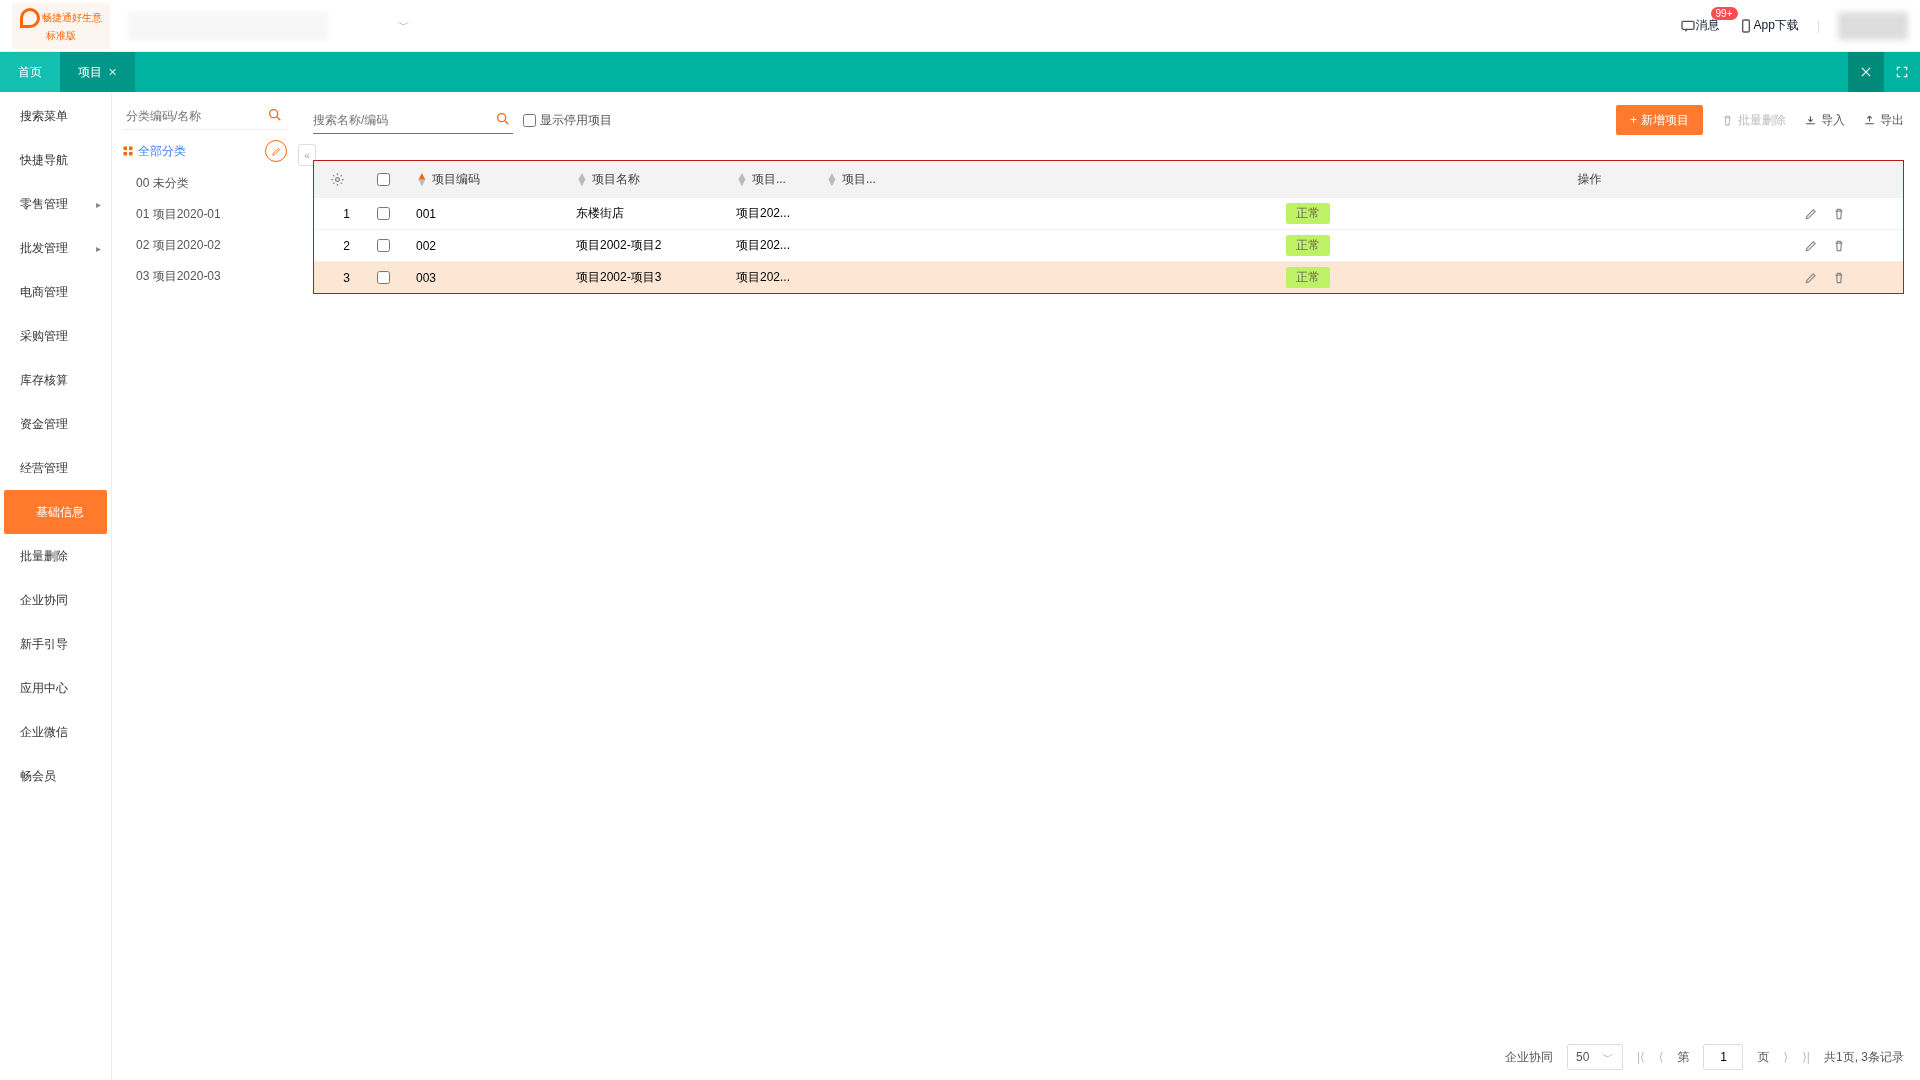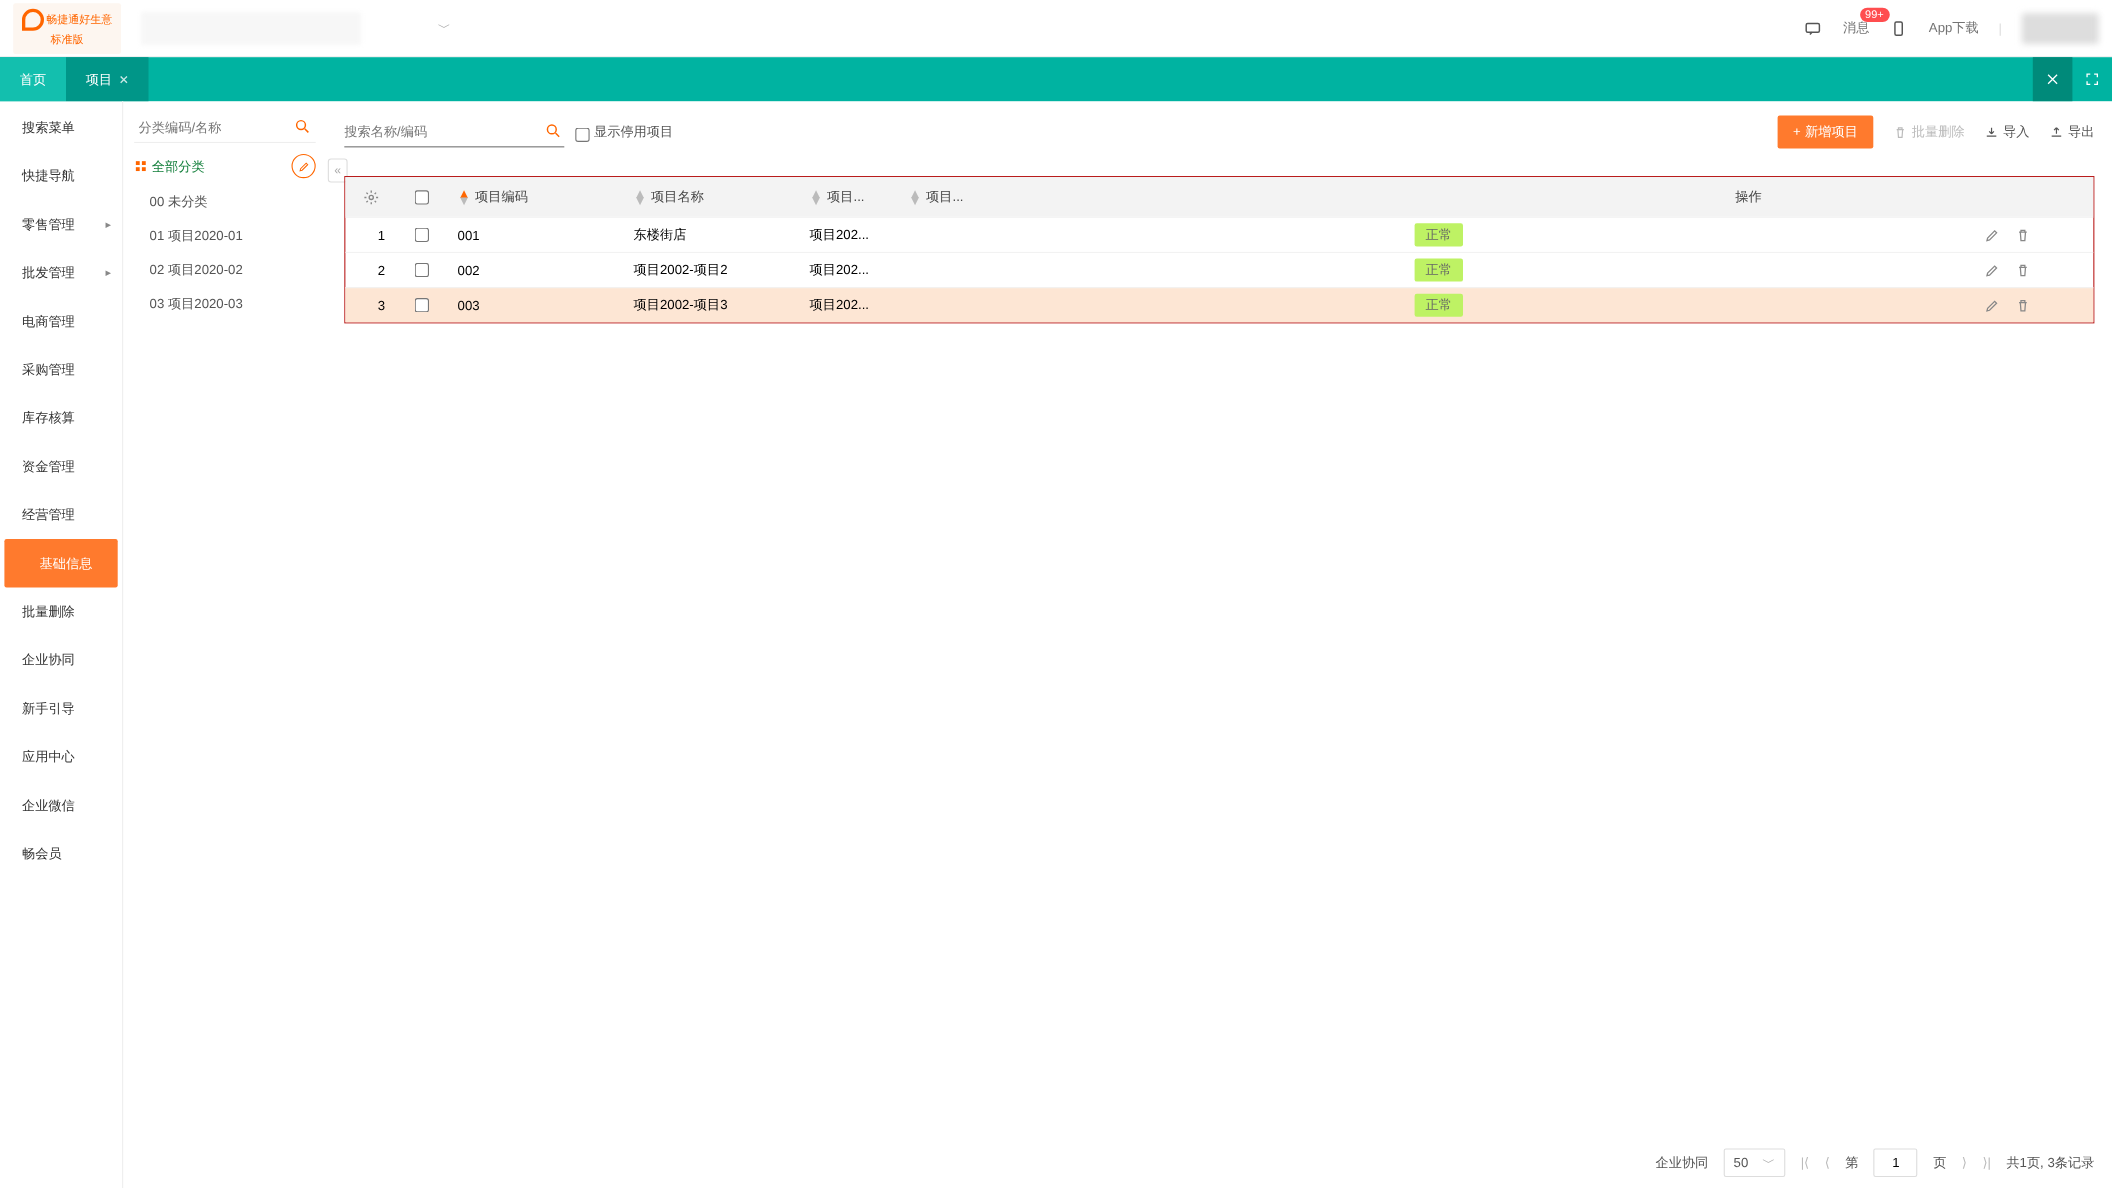--- a/index.html
+++ b/index.html
@@ -7,21 +7,21 @@
 
 
 .topbar { height:52px; display:flex; align-items:center; padding:0 12px; border-bottom:1px solid #eee; }
 .logo-box { width:98px; height:46px; display:flex; flex-direction:column; align-items:center; justify-content:center; background:#fdf6f0; border-radius:2px; }
 .logo-box .b { width:20px; height:20px; border:3px solid #f60; border-radius:50% 50% 50% 0; }
 .logo-sub { color:#f60; font-size:10px; margin-top:1px; }
 .logo-text { color:#f60; font-size:10px; }
 .company { margin-left:18px; width:200px; height:30px; background:#f7f7f7; filter:blur(2px); border-radius:2px; }
 .chev { margin-left:70px; color:#aaa; }
 .top-right { margin-left:auto; display:flex; align-items:center; gap:18px; }
-.tr-item { display:flex; align-items:center; gap:20px; color:#737373; cursor:pointer; }
+.tr-item { display:flex; align-items:center; gap:0; color:#0f172a; cursor:pointer; }
 .badge { position:relative; }
 .badge::after { content:attr(data-b); position:absolute; top:-10px; right:-18px; background:#ff4d4f; color:#fff; font-size:10px; padding:1px 5px; border-radius:8px; }
 .avatar { width:70px; height:28px; background:#ddd; filter:blur(3px); border-radius:2px; }
 .icn { width:16px; height:16px; display:inline-block; }
 
 
 .tabstrip { height:40px; background:#00b3a1; display:flex; align-items:stretch; color:#fff; }
 .tab { padding:0 18px; display:flex; align-items:center; gap:6px; cursor:pointer; }
 .tab.home { background:#13bfae; }
 .tab.active { background:#009688; }
@@ -34,33 +34,33 @@
 .sidenav { width:112px; border-right:1px solid #eee; padding-top:2px; }
 .sn-item { height:44px; display:flex; align-items:center; padding-left:20px; color:#333; cursor:pointer; position:relative;}
 .sn-item.sel { background:#ff7a2d; color:#fff; border-radius:2px; margin:0 4px; padding-left:32px;}
 .sn-item .car { position:absolute; right:10px; color:#888; font-size:10px;}
 
 
 .catpane { width:185px; border-right:0; padding:10px 10px 0 10px; }
 .cat-search { position:relative; margin-bottom:10px;}
 .cat-search input { width:100%; height:28px; border:none; border-bottom:1px solid #eee; padding:0 24px 0 4px; outline:none; color:#999;}
 .cat-search .s { position:absolute; right:4px; top:5px; color:#f60; }
-.cat-head { display:flex; align-items:center; justify-content:space-between; color:#15803d; margin:6px 0 6px 0;}
+.cat-head { display:flex; align-items:center; justify-content:space-between; color:#3b82f6; margin:6px 0 6px 0;}
 .cat-head .label{display:flex;align-items:center;gap:4px;}
 .cat-head .ed { width:22px;height:22px;border:1px solid #f60;border-radius:50%;display:flex;align-items:center;justify-content:center;color:#f60;font-size:12px;}
 .collapse { position:absolute; margin-left:176px; margin-top:-24px; width:18px;height:22px;border:1px solid #ddd;border-radius:3px;display:flex;align-items:center;justify-content:center;color:#aaa;font-size:11px;cursor:pointer;background:#fff;}
 .cat-item { padding:7px 4px 7px 14px; color:#555; cursor:pointer;}
 
 
 .main { flex:1; display:flex; flex-direction:column; padding:8px 16px 0 16px; position:relative;}
 .toolbar { display:flex; align-items:center; gap:10px; height:40px;}
 .tool-search { position:relative; width:200px;}
 .tool-search input{width:100%; height:28px; border:none; border-bottom:1px solid #737373; outline:none; padding-right:22px;}
 .tool-search .s{position:absolute;right:2px;top:5px;color:#f60;}
-.chk { display:flex; align-items:flex-end; gap:4px; color:#555;}
+.chk { display:flex; align-items:center; gap:4px; color:#555;}
 .chk input{width:13px;height:13px;}
 .tool-right{margin-left:auto;display:flex;align-items:center;gap:18px;}
 .btn-primary{background:#ff7a2d;color:#fff;border:none;height:30px;padding:0 14px;border-radius:2px;cursor:pointer;display:flex;align-items:center;gap:4px;}
 .link-btn{display:flex;align-items:center;gap:4px;color:#555;cursor:pointer;}
 .link-btn.dis{color:#bbb;cursor:not-allowed;}
 
 
 .tbl { margin-top:20px; border:1px solid #b91c1c; }
 .thead { display:flex; background:#f3f3f3; height:36px; align-items:center; color:#444;}
 .th, .td { padding:0 10px; display:flex; align-items:center; height:100%; border-right:0; overflow:hidden; white-space:nowrap; text-overflow:ellipsis;}

